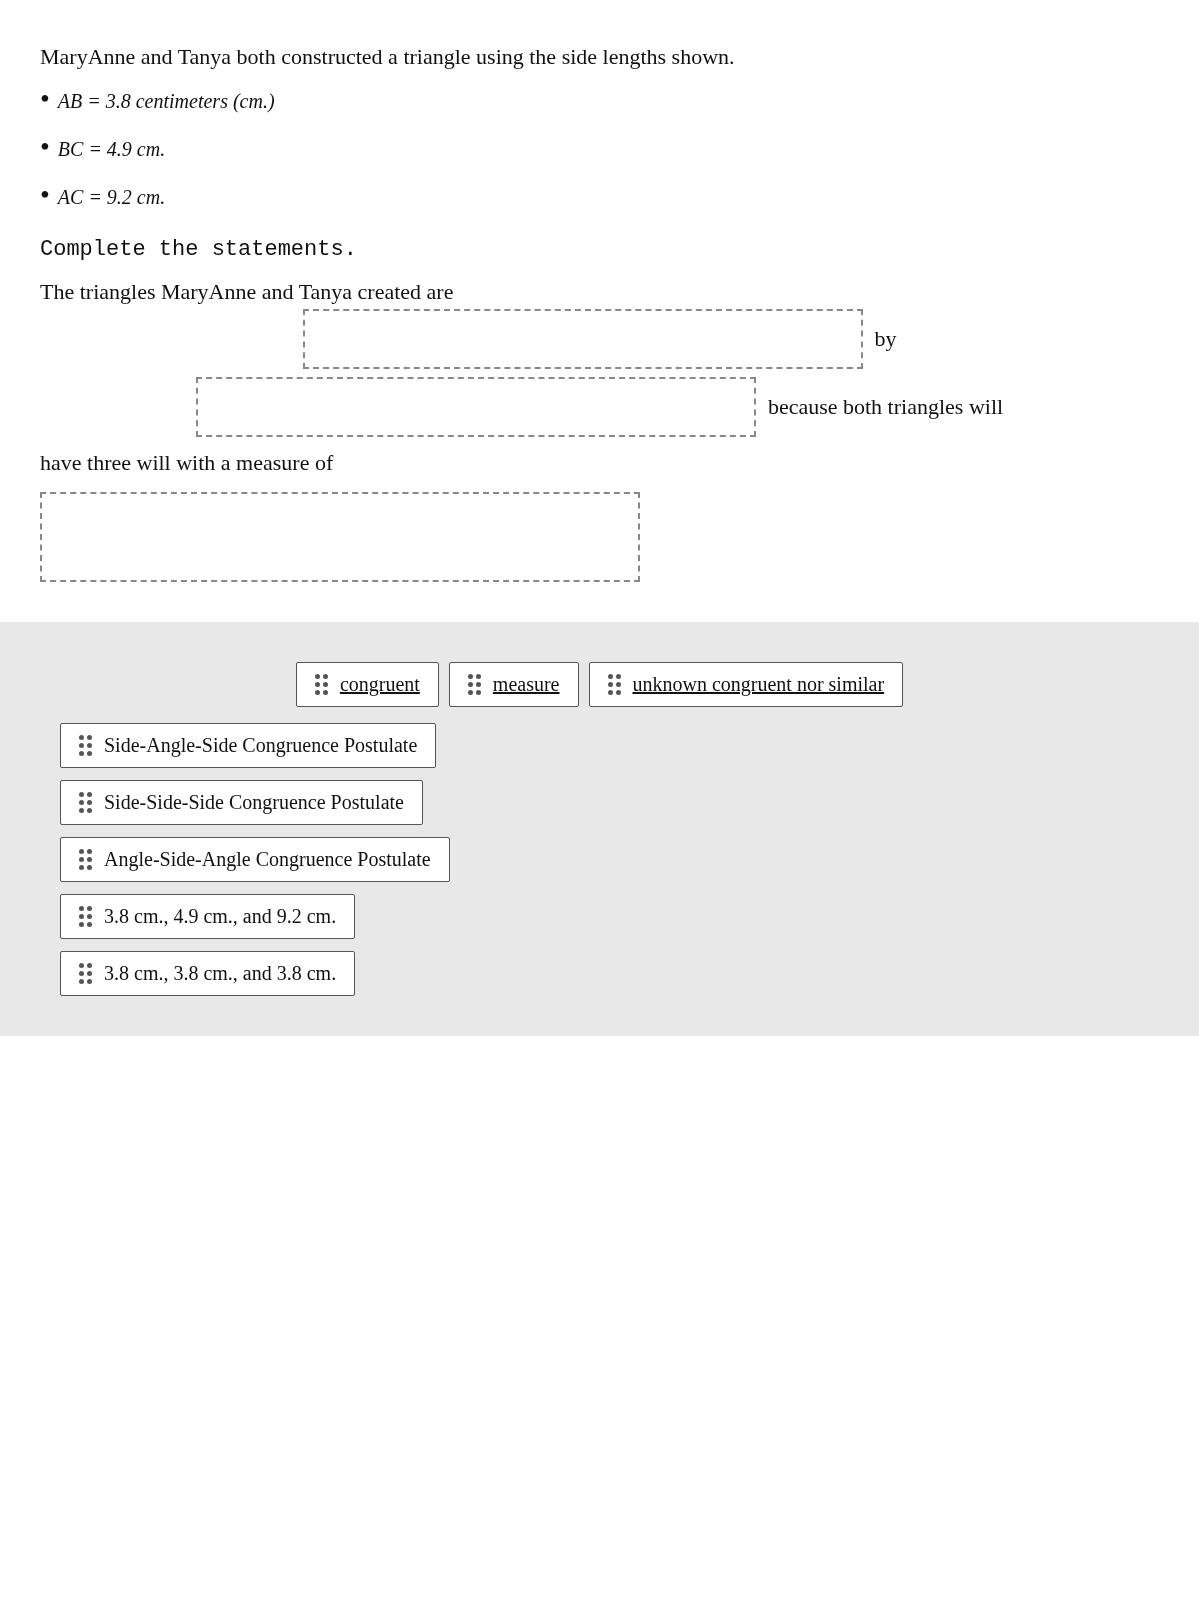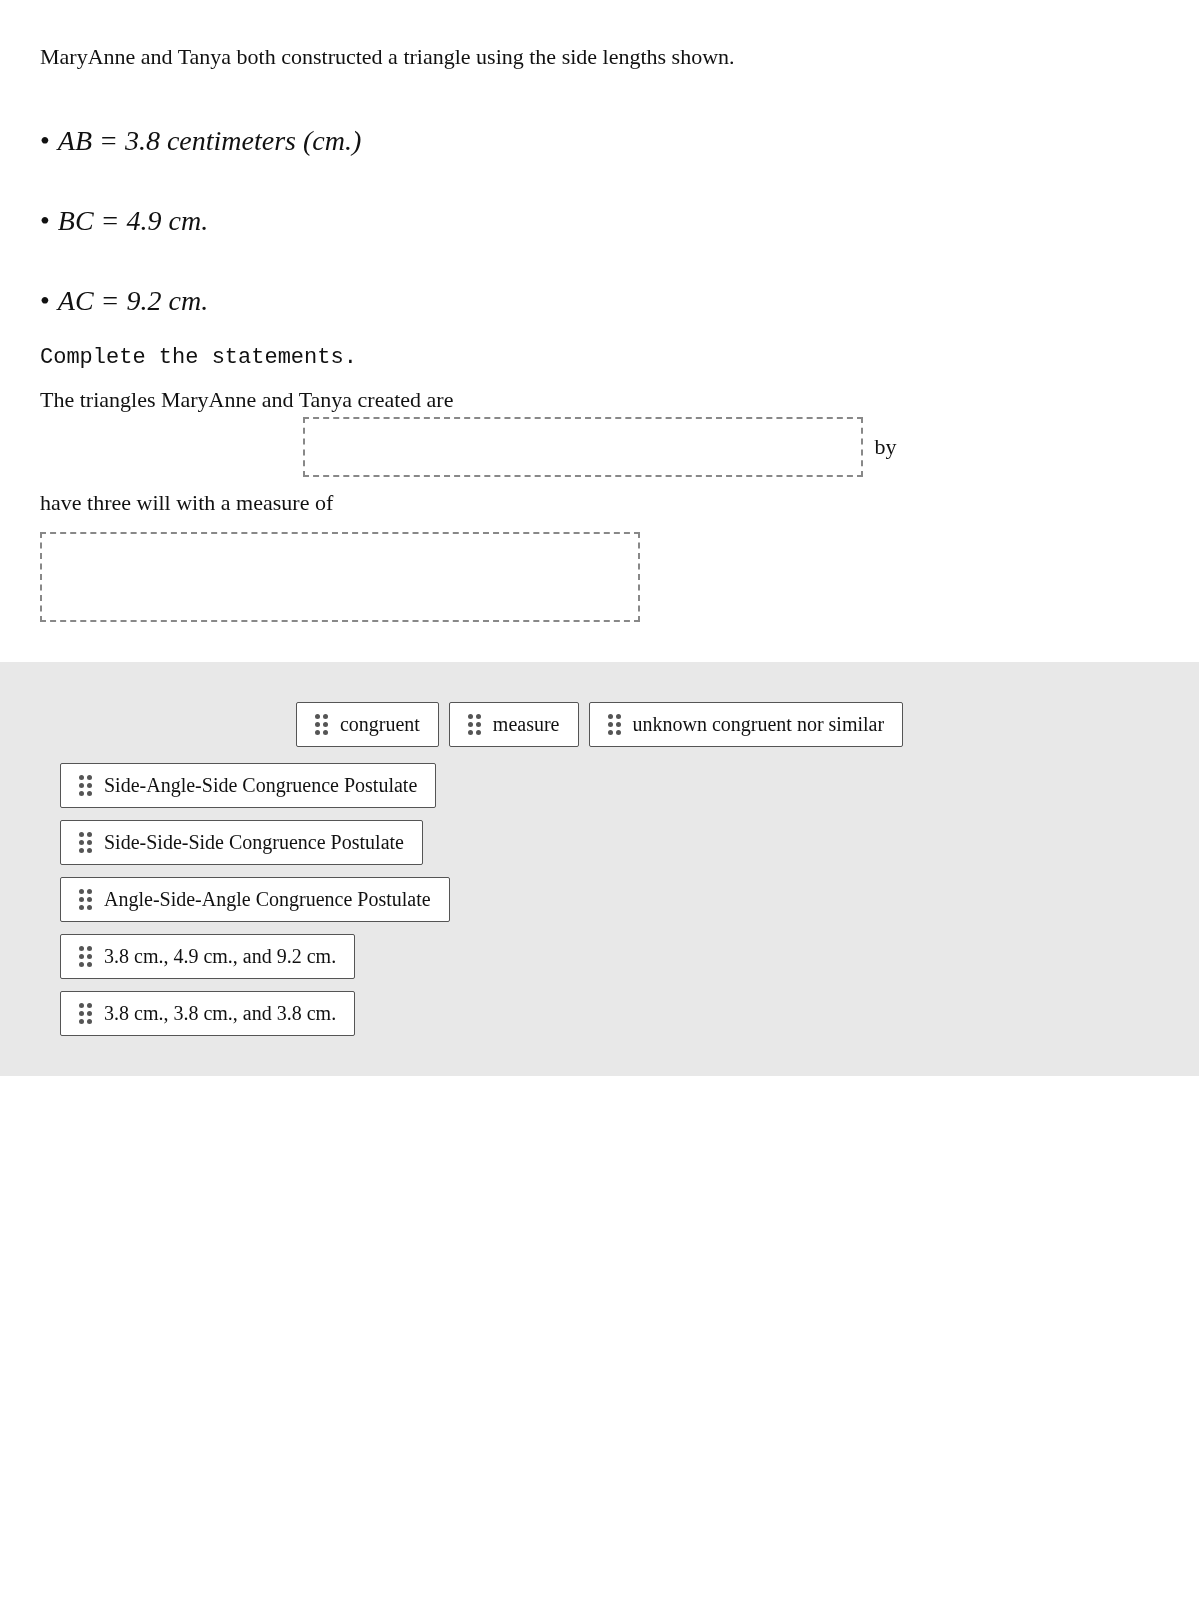--- a/index.html
+++ b/index.html
@@ -18,40 +18,39 @@
     }
 
     .content-area {
       padding: 40px 40px 0 40px;
       background: #fff;
     }
 
     .intro-text {
       font-size: 22px;
       line-height: 1.5;
-      margin-bottom: 24px;
+      margin-bottom: 12px;
     }
 
     .bullet-item {
       font-size: 24px;
       margin-bottom: 20px;
       display: flex;
       align-items: baseline;
       gap: 8px;
     }
 
     .bullet-dot {
       font-size: 28px;
       line-height: 1;
     }
 
     .bullet-text {
       font-style: italic;
-      font-size: 28px;
-      margin-top: 28px;
+      font-size: 20px;
     }
 
     .complete-statement {
       font-size: 22px;
       margin: 28px 0 12px 0;
       font-family: Liberation Mono, monospace;
     }
 
     .statement-line {
       font-size: 22px;
@@ -110,20 +109,21 @@
       margin-top: 40px;
     }
 
     .drag-row-1 {
       display: flex;
       flex-direction: row;
       align-items: center;
       justify-content: center;
       gap: 10px;
       margin-bottom: 16px;
+      text-decoration: underline;
     }
 
     .drag-item {
       border: 1.5px solid #555;
       background: #fff;
       padding: 10px 18px;
       font-size: 20px;
       display: flex;
       align-items: center;
       gap: 8px;
@@ -179,20 +179,24 @@
 
   <p class="complete-statement">Complete the statements.</p>
 
   <p class="statement-line">The triangles MaryAnne and Tanya created are</p>
 
   <div class="inline-row">
     <div class="dashed-box"></div>
     <span class="by-text">by</span>
   </div>
 
+  <div class="inline-row">
+    <div class="dashed-box-wide"></div>
+    <span class="because-text">because both triangles will</span>
+  </div>
 
   <p class="have-three-text">have three will with a measure of</p>
 
   <div class="dashed-box-large"></div>
 </div>
 
 <div class="bottom-area">
   <div class="drag-row-1">
     <div class="drag-item" draggable="true">
       <span class="dot-grid">

